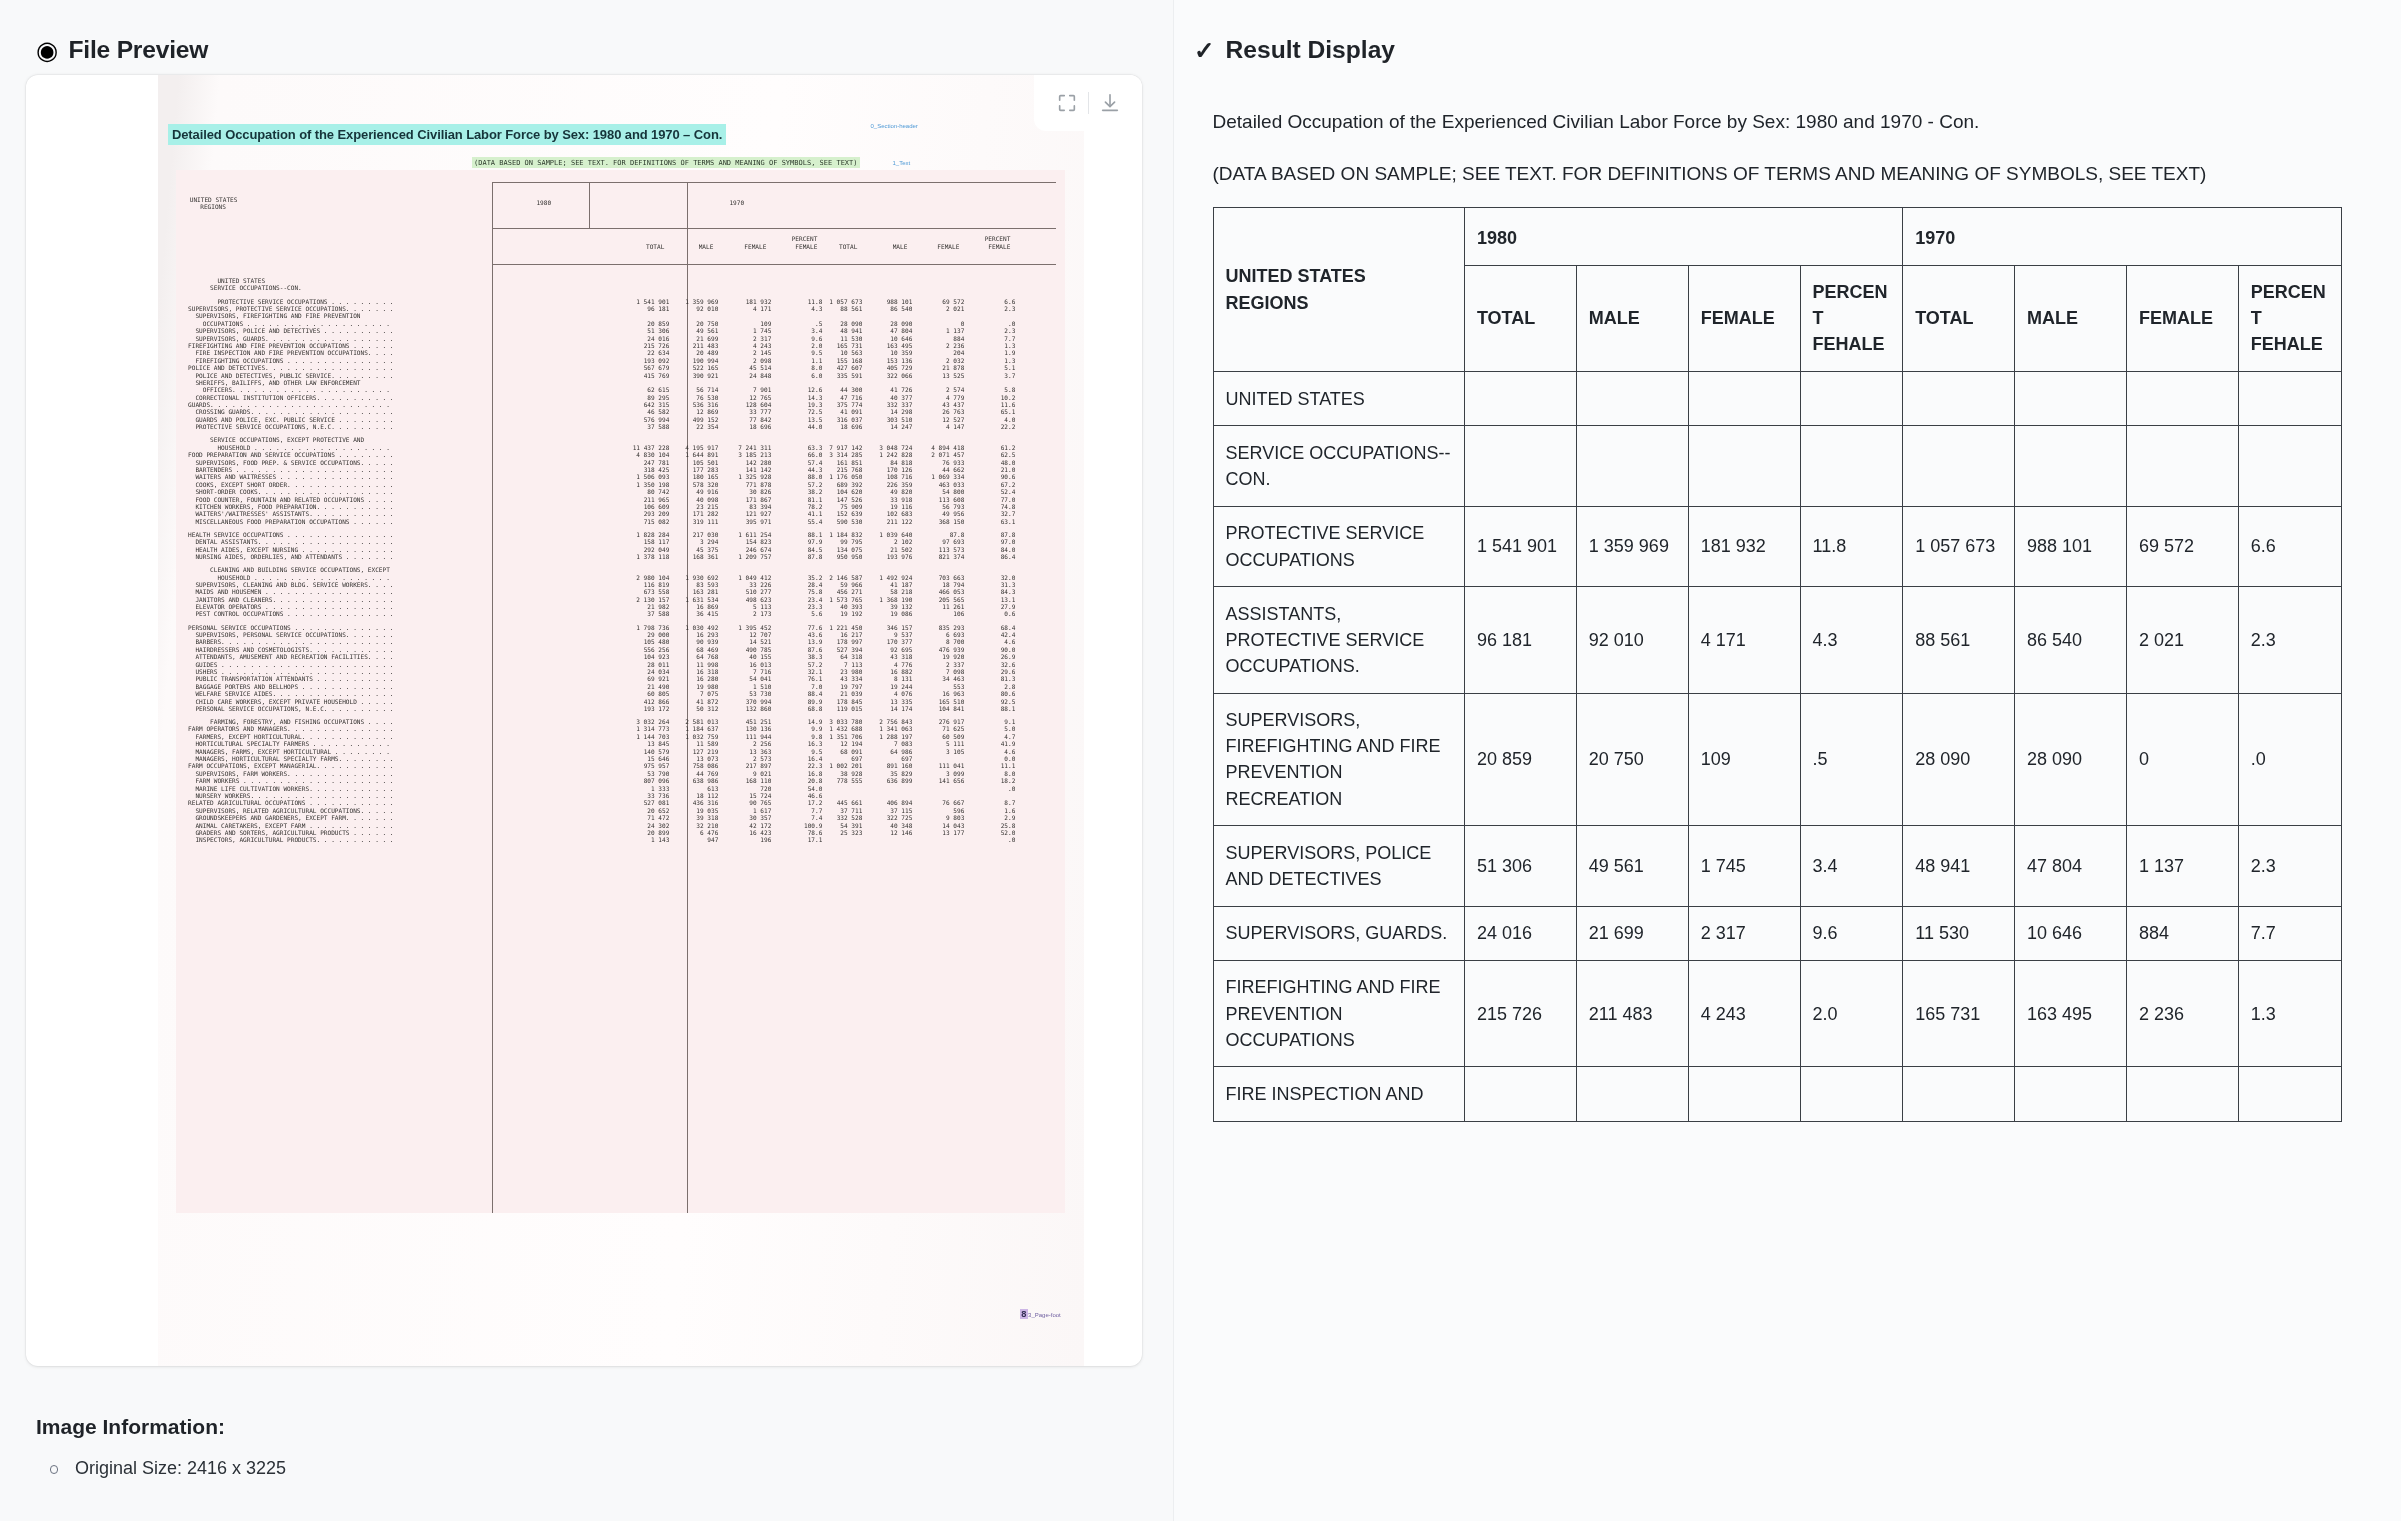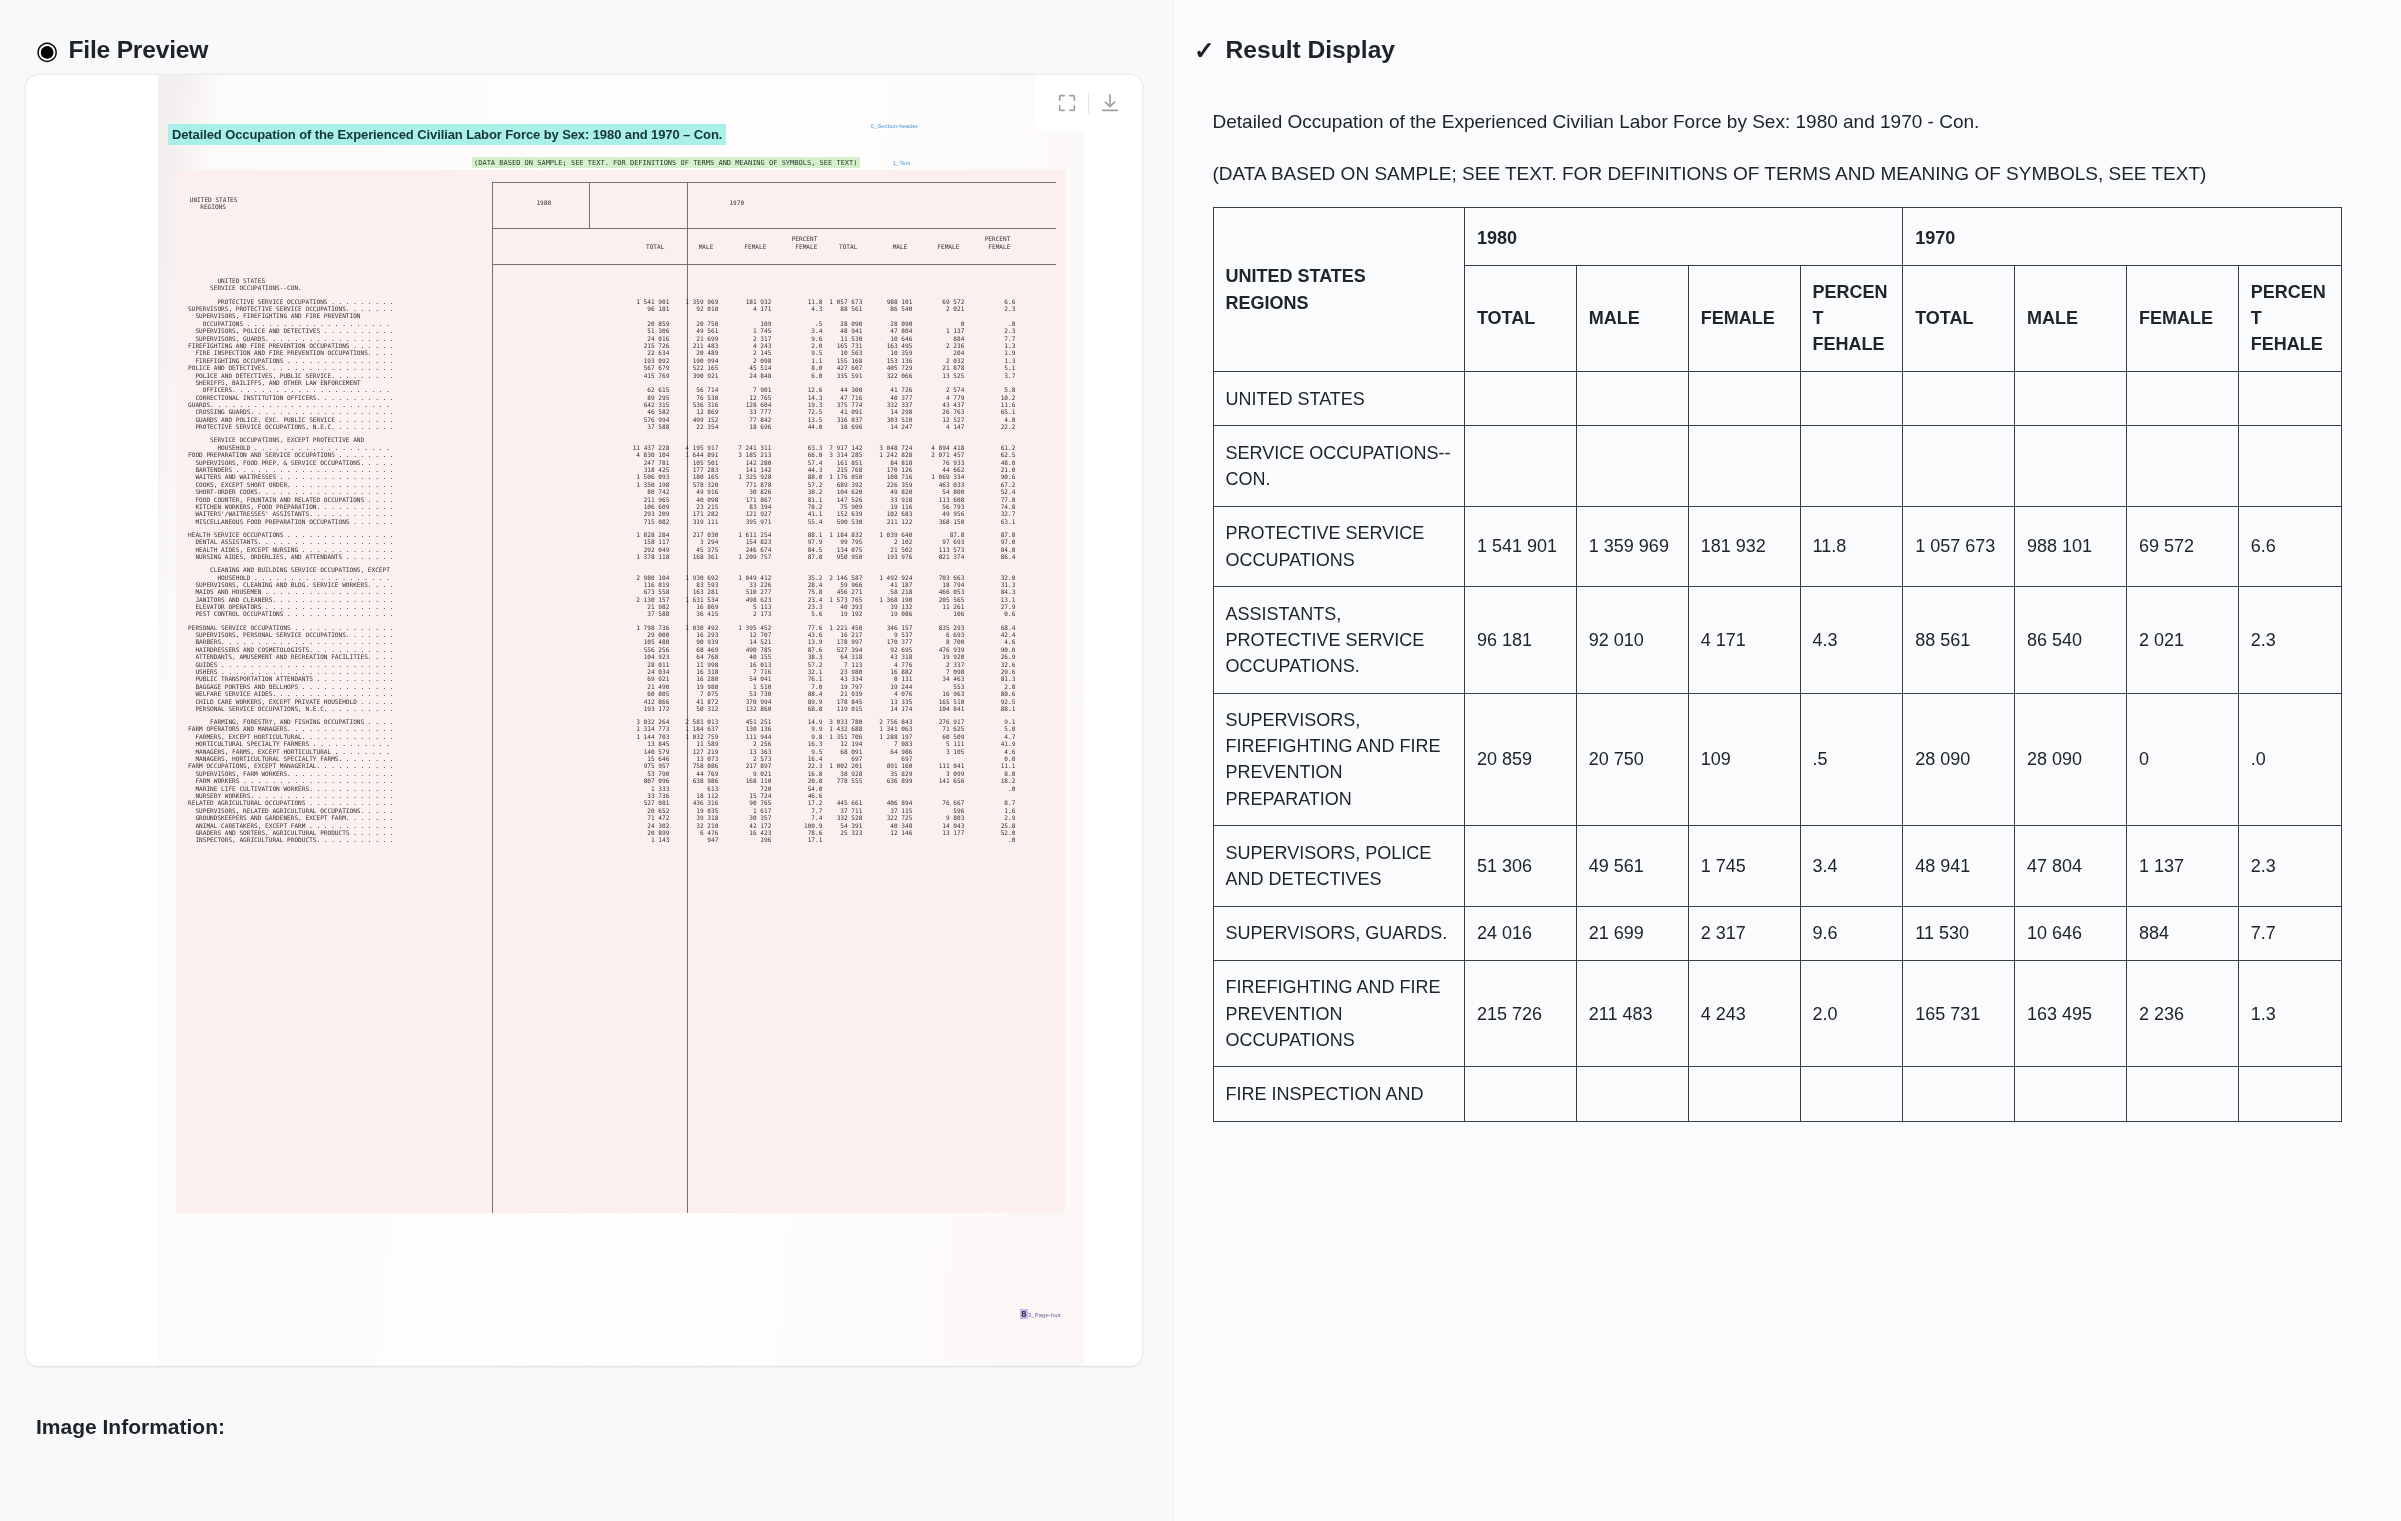--- a/index.html
+++ b/index.html
@@ -866,20 +866,21 @@
 
         <div class="pagefoot">
           <b>8</b><i>3_Page-foot</i>
         </div>
       </div>
     </div>
 
     <div class="img-info">
       <h3>Image Information:</h3>
       <ul id="infolist">
+          <li>Original Size: 2416 x 3225</li>
         </ul>
     </div>
   </div>
 
   <div class="right-panel">
 
     <div class="rp-head">
       <span class="chk">✓</span>
       <span class="ttl">Result Display</span>
     </div>
@@ -957,21 +958,21 @@
               <td>96 181</td>
               <td>92 010</td>
               <td>4 171</td>
               <td>4.3</td>
               <td>88 561</td>
               <td>86 540</td>
               <td>2 021</td>
               <td>2.3</td>
             </tr>
             <tr>
-              <td>SUPERVISORS, FIREFIGHTING AND FIRE PREVENTION PREPARATION</td>
+              <td>SUPERVISORS, FIREFIGHTING AND FIRE PREVENTION RECREATION</td>
               <td>20 859</td>
               <td>20 750</td>
               <td>109</td>
               <td>.5</td>
               <td>28 090</td>
               <td>28 090</td>
               <td>0</td>
               <td>.0</td>
             </tr>
             <tr>

